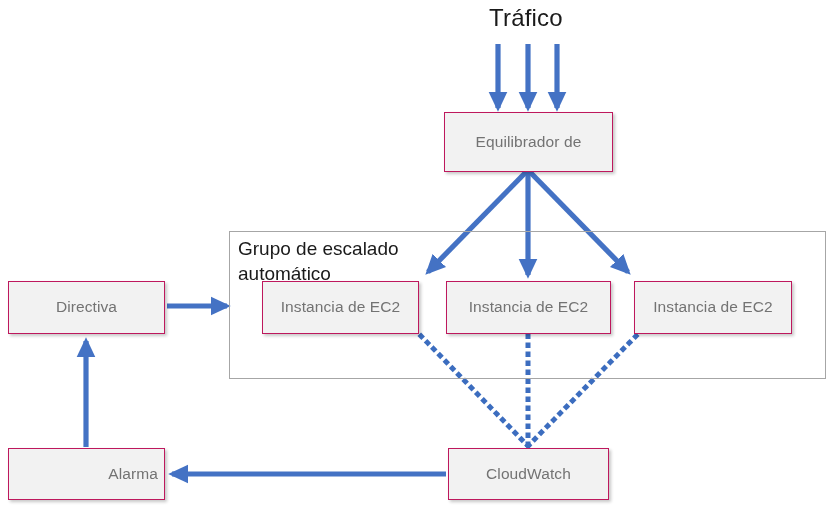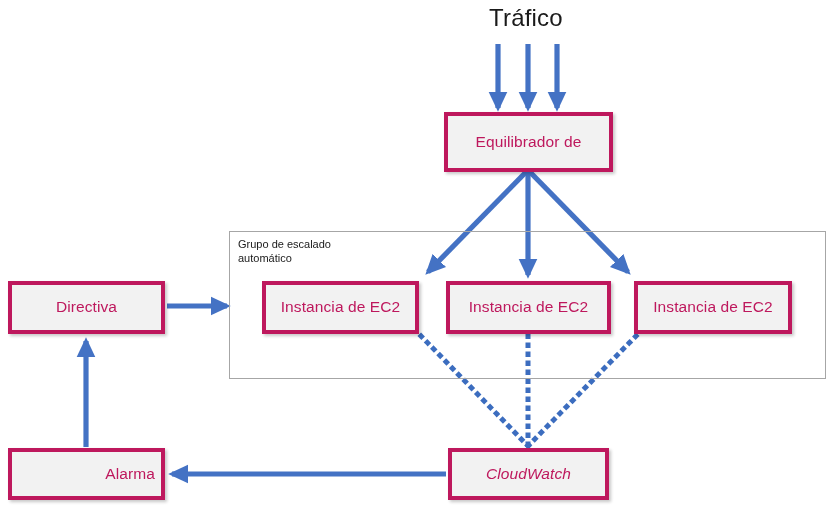--- a/index.html
+++ b/index.html
@@ -22,47 +22,47 @@
     left: 0;
     top: 0;
     width: 836px;
     height: 515px;
     pointer-events: none;
   }
   .node {
     position: absolute;
     box-sizing: border-box;
     background: #f2f2f2;
-    border: 4px solid #be185d;
+    border: 1px solid #be185d;
     box-shadow: 2px 2px 3px rgba(0,0,0,0.22);
     display: flex;
     align-items: center;
     justify-content: center;
     text-align: center;
-    color: #be185d;
+    color: #737373;
     font-size: 15.5px;
     line-height: 1.32;
     letter-spacing: 0.1px;
     z-index: 3;
   }
   .node span {
     display: block;
     padding: 0 6px;
   }
   .group-box {
     position: absolute;
     box-sizing: border-box;
     border: 1.6px solid #a6a6a6;
     background: transparent;
     z-index: 1;
   }
   .group-label {
     position: absolute;
     color: #1a1a1a;
-    font-size: 11px;
+    font-size: 19px;
     line-height: 1.3;
     white-space: pre-line;
     z-index: 2;
   }
   .free-label {
     position: absolute;
     color: #1a1a1a;
     z-index: 3;
     white-space: nowrap;
   }
@@ -135,17 +135,17 @@
   <div class="node" style="left:8px; top:281px; width:157px; height:53px;">
     <span>
         <span>Directiva</span>
       </span>
   </div>
 
   <div class="node" style="left:8px; top:448px; width:157px; height:52px;justify-content:flex-end;">
     <span>Alarma</span>
   </div>
 
-  <div class="node" style="left:448px; top:448px; width:161px; height:52px;font-style:italic;">
+  <div class="node" style="left:448px; top:448px; width:161px; height:52px;">
     <span>CloudWatch</span>
   </div>
 
 </div>
 
 </body></html>

